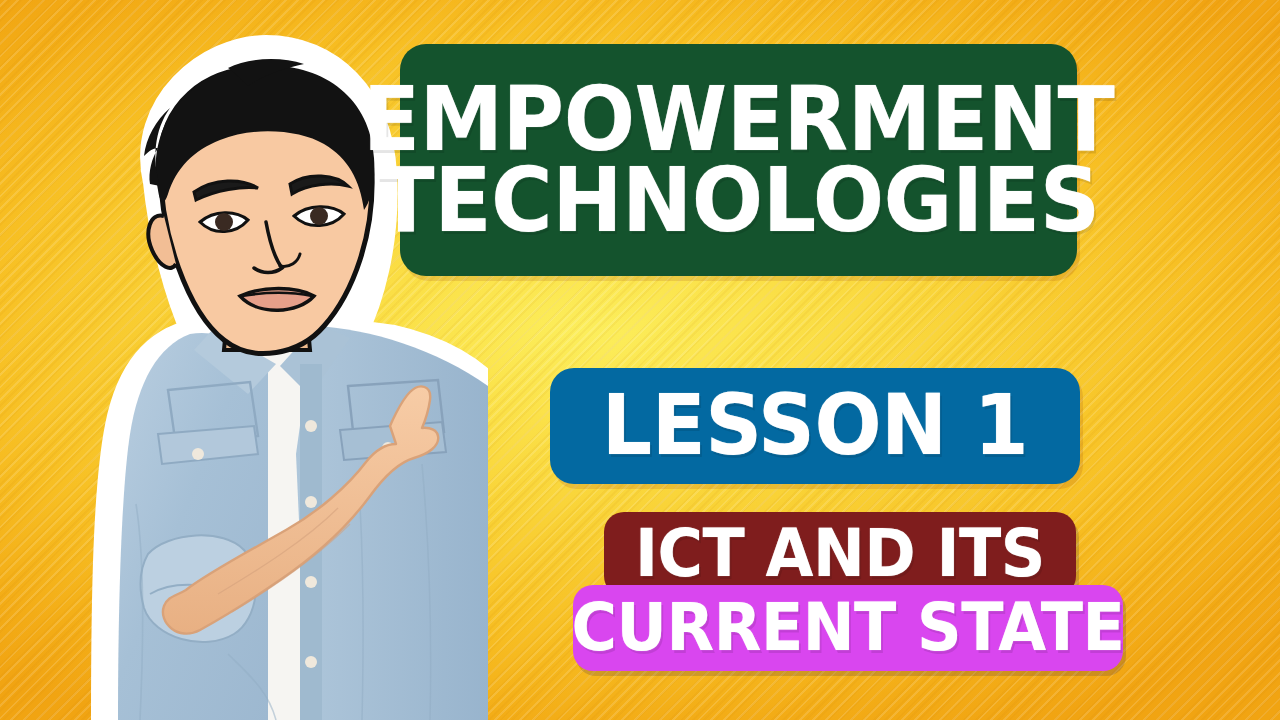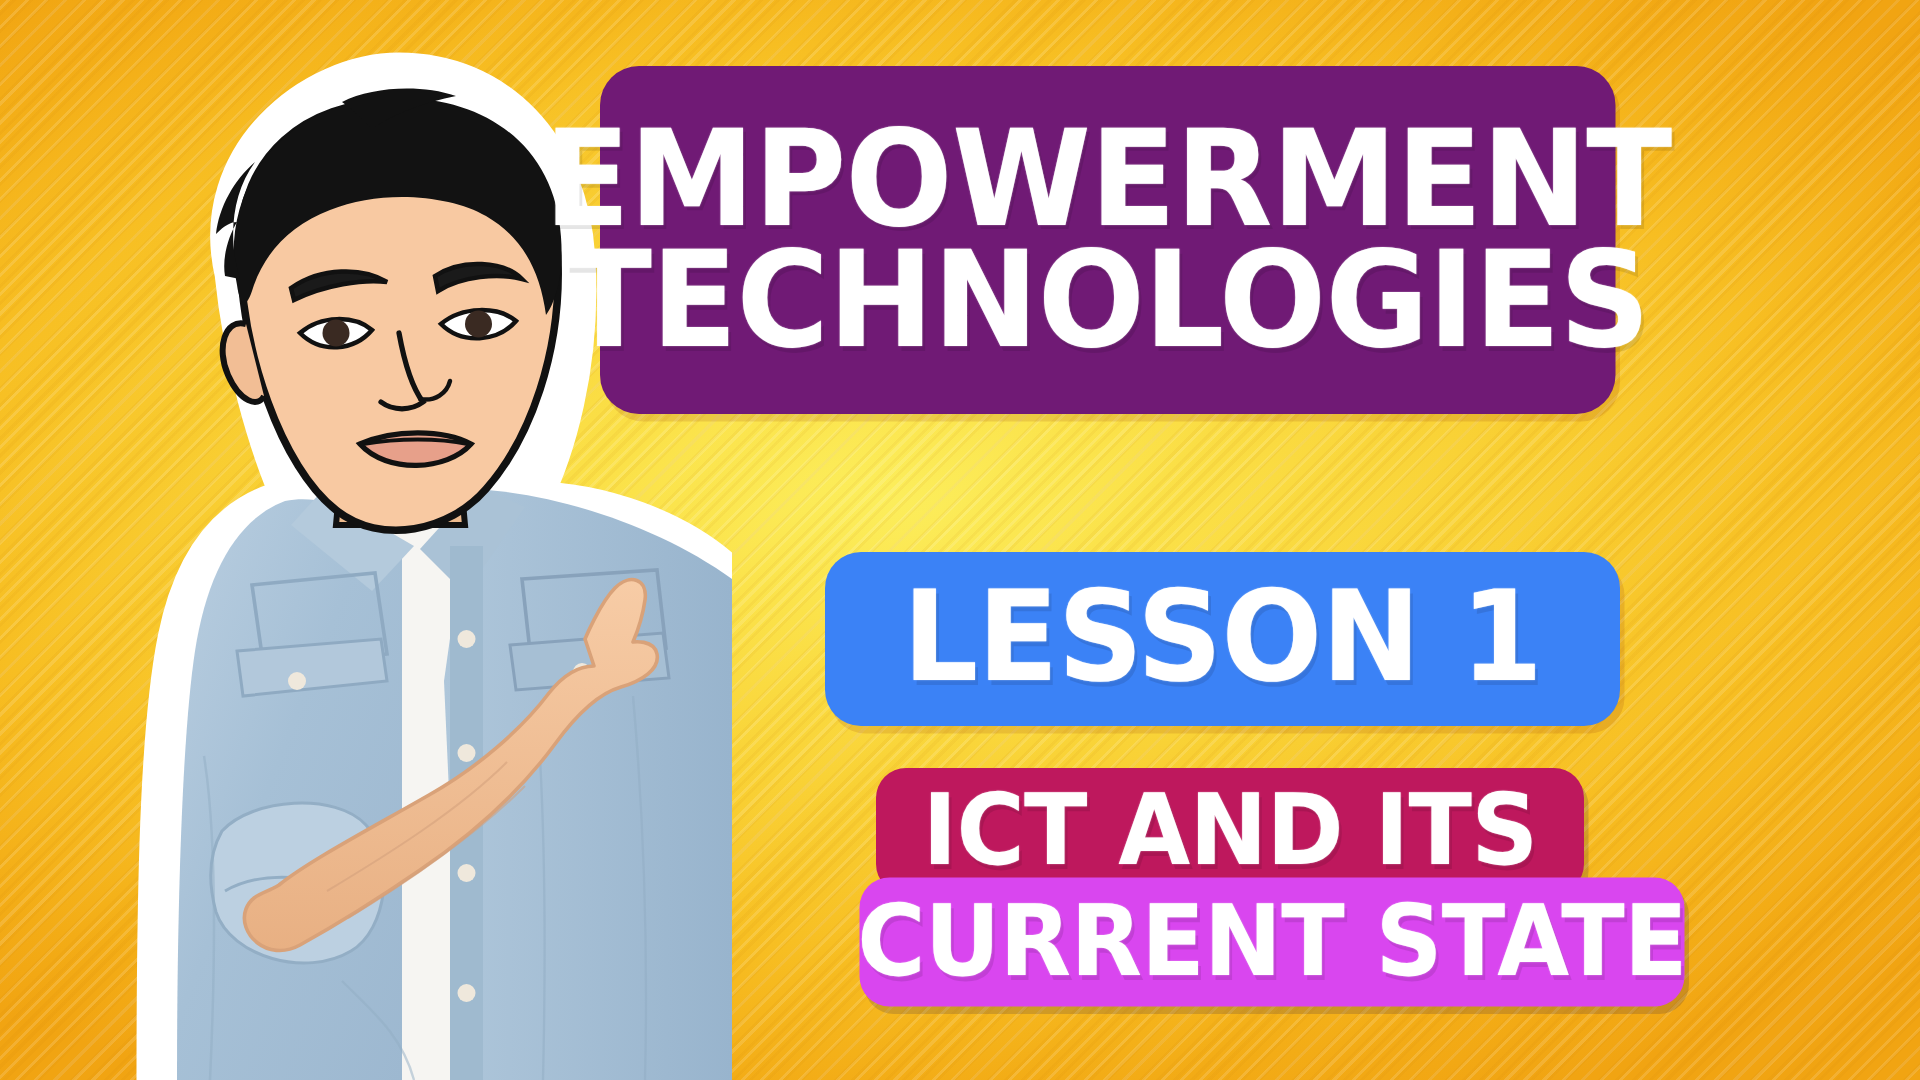--- a/index.html
+++ b/index.html
@@ -91,21 +91,21 @@
       2px 3px 0 rgba(0,0,0,0.10);
     transform: scaleY(1.06);
   }
 
   
   #red-wide {
     left: 400px;
     top: 44px;
     width: 677px;
     height: 232px;
-    background: #701a75;
+    background: #14532d;
     border-radius: 26px;
     flex-direction: column;
     box-shadow: 3px 5px 0 rgba(120,20,10,0.12);
     justify-content: center;
   }
   #red-wide .txt { font-size: 84px; }
   #red-line3 {
     left: 520px;
     top: 262px;
     width: 602px;
@@ -113,33 +113,33 @@
     background: #ED1813;
     border-radius: 24px;
     box-shadow: 3px 5px 0 rgba(120,20,10,0.12);
   }
   #red-line3 .txt { font-size: 79px; }
   #red-line4 {
     left: 550px;
     top: 368px;
     width: 530px;
     height: 116px;
-    background: #3b82f6;
+    background: #0369a1;
     border-radius: 24px;
     box-shadow: 3px 5px 0 rgba(120,20,10,0.12);
   }
   #red-line4 .txt { font-size: 79px; }
 
   
   #blue-line1 {
-    left: 584px;
+    left: 604px;
     top: 512px;
     width: 472px;
     height: 84px;
-    background: #be185d;
+    background: #7f1d1d;
     border-radius: 20px;
     box-shadow: 3px 5px 0 rgba(10,10,90,0.16);
   }
   #blue-line1 .txt { font-size: 62px; }
   #blue-line2 {
     left: 573px;
     top: 585px;
     width: 550px;
     height: 86px;
     background: #d946ef;

